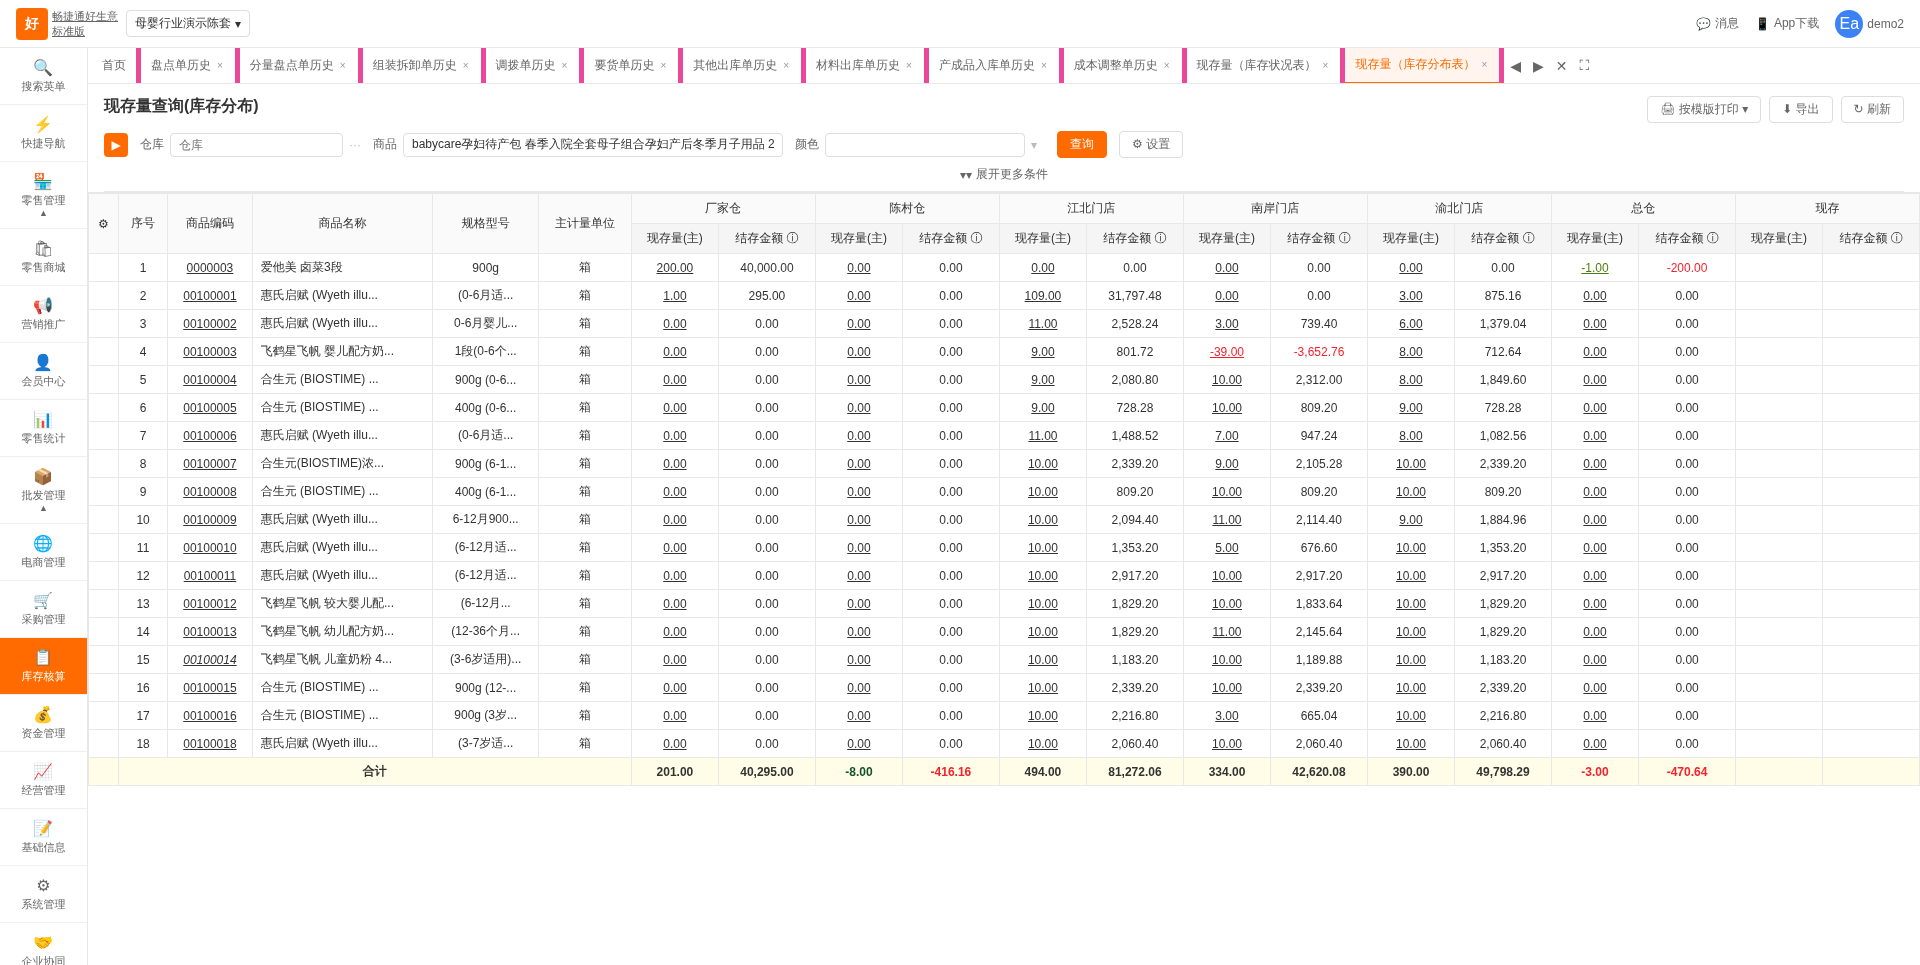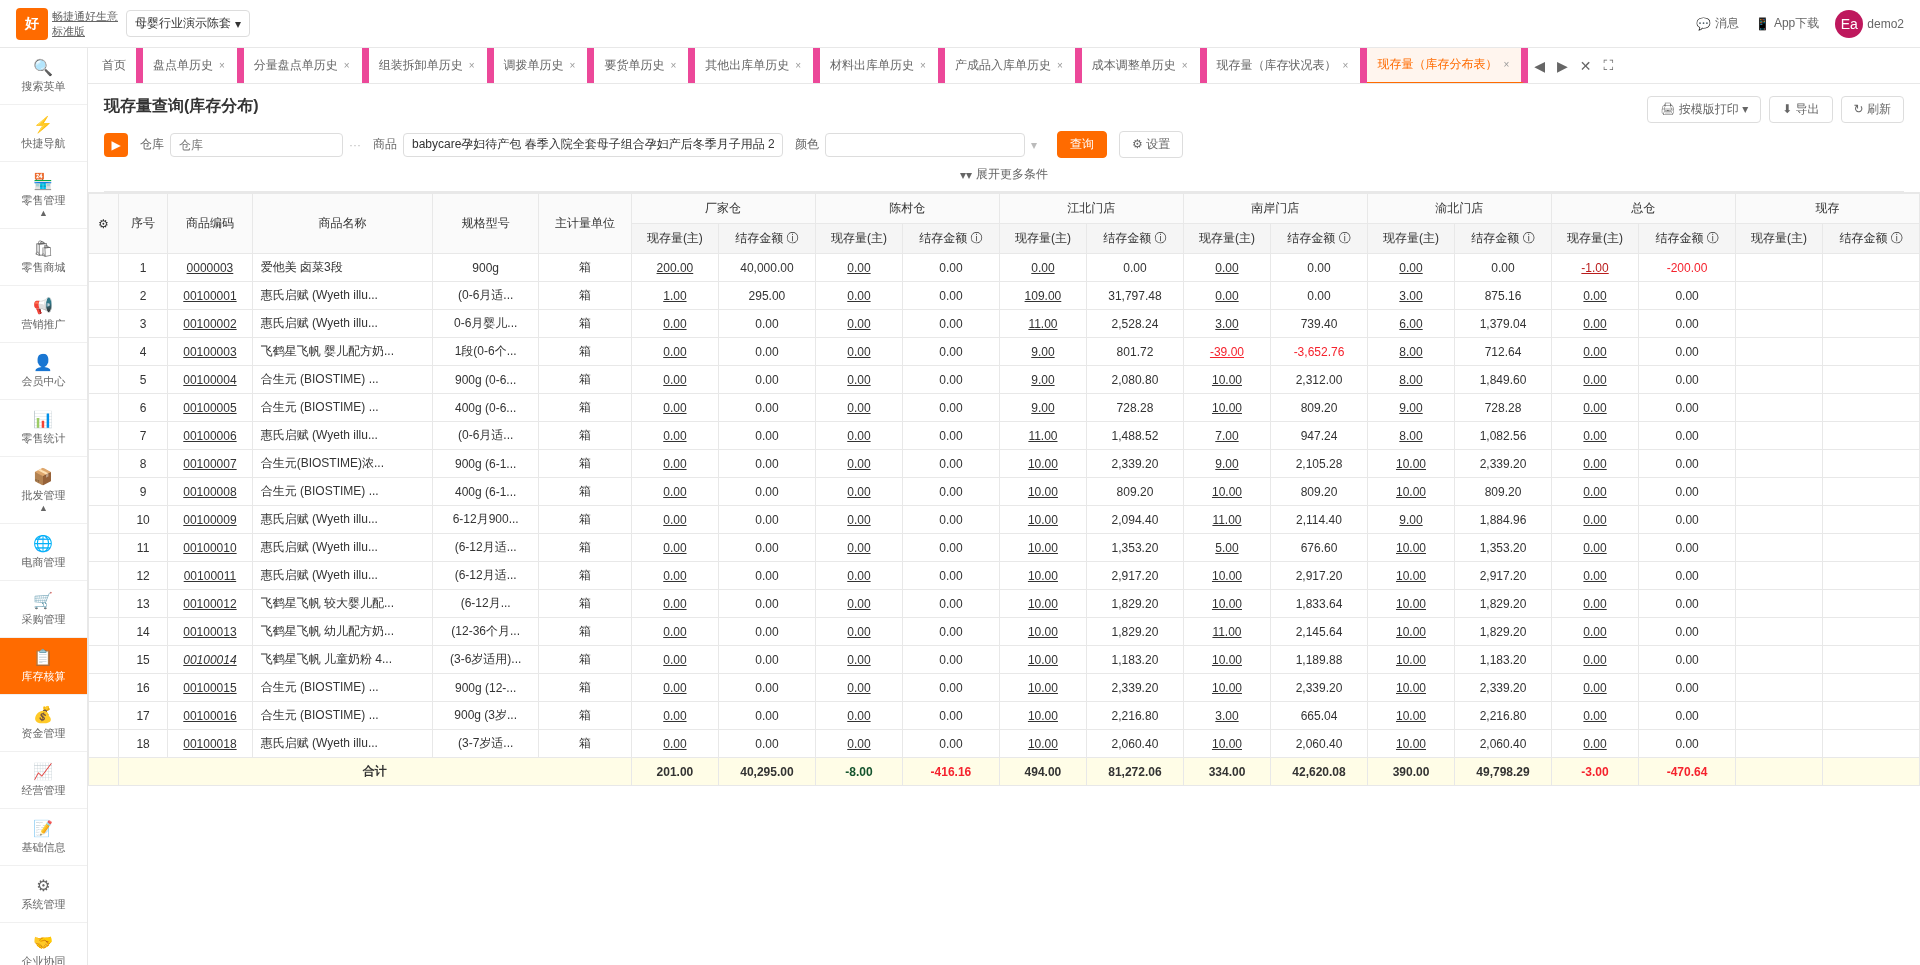--- a/index.html
+++ b/index.html
@@ -18,21 +18,21 @@
       top: 0; left: 0; right: 0;
       z-index: 100;
     }
     .top-bar-left { display: flex; align-items: center; gap: 8px; }
     .logo-area { display: flex; align-items: center; gap: 4px; }
     .logo-icon { width: 32px; height: 32px; background: #ff6b00; border-radius: 4px; display: flex; align-items: center; justify-content: center; color: #fff; font-size: 14px; font-weight: bold; }
     .logo-text { font-size: 11px; color: #666; line-height: 1.3; text-decoration: underline; }
     .store-selector { display: flex; align-items: center; gap: 4px; font-size: 12px; color: #333; cursor: pointer; border: 1px solid #ddd; border-radius: 4px; padding: 4px 8px; background: #fff; }
     .top-bar-right { display: flex; align-items: center; gap: 16px; }
     .top-bar-action { display: flex; align-items: center; gap: 4px; color: #666; cursor: pointer; font-size: 12px; }
-    .avatar { width: 28px; height: 28px; border-radius: 50%; background: #be185d; display: flex; align-items: center; justify-content: center; color: #fff; font-size: 14px; }
+    .avatar { width: 28px; height: 28px; border-radius: 50%; background: #3b82f6; display: flex; align-items: center; justify-content: center; color: #fff; font-size: 16px; }
 
     
     .sidebar {
       position: fixed;
       top: 48px; left: 0; bottom: 0;
       width: 88px;
       background: #fff;
       border-right: 1px solid #e8e8e8;
       display: flex;
       flex-direction: column;
@@ -78,21 +78,21 @@
     .tab-bar::-webkit-scrollbar-thumb { background: #ddd; }
     .tab-item {
       display: inline-flex;
       align-items: center;
       gap: 4px;
       padding: 0 10px;
       height: 36px;
       font-size: 12px;
       cursor: pointer;
       color: #666;
-      border-right: 7px solid #ec4899;
+      border-right: 5px solid #ec4899;
       white-space: nowrap;
       flex-shrink: 0;
     }
     .tab-item.active { color: #ff6b00; background: #fff5ee; border-bottom: 2px solid #ff6b00; }
     .tab-item .tab-close { color: #999; font-size: 10px; cursor: pointer; padding: 0 2px; }
     .tab-nav-btn {
       padding: 0 6px;
       height: 36px;
       display: flex;
       align-items: center;
@@ -461,21 +461,21 @@
             <td style="text-decoration: underline; cursor: pointer;">200.00</td>
             <td>40,000.00</td>
             <td style="text-decoration: underline; cursor: pointer;">0.00</td>
             <td>0.00</td>
             <td style="text-decoration: underline; cursor: pointer;">0.00</td>
             <td>0.00</td>
             <td style="text-decoration: underline; cursor: pointer;">0.00</td>
             <td>0.00</td>
             <td style="text-decoration: underline; cursor: pointer;">0.00</td>
             <td>0.00</td>
-            <td style="color: #b91c1c; text-decoration: underline; cursor: pointer; margin-left: 20px;">-1.00</td>
+            <td style="color: #4d7c0f; text-decoration: underline; cursor: pointer; margin-left: 20px;">-1.00</td>
             <td style="color: rgb(245, 34, 45);">-200.00</td>
             <td></td>
             <td></td>
           </tr>
           <tr>
             <td></td>
             <td>2</td>
             <td style="text-decoration: underline; cursor: pointer;">00100001</td>
             <td style="text-align: left;">惠氏启赋 (Wyeth illu...</td>
             <td>(0-6月适...</td>

